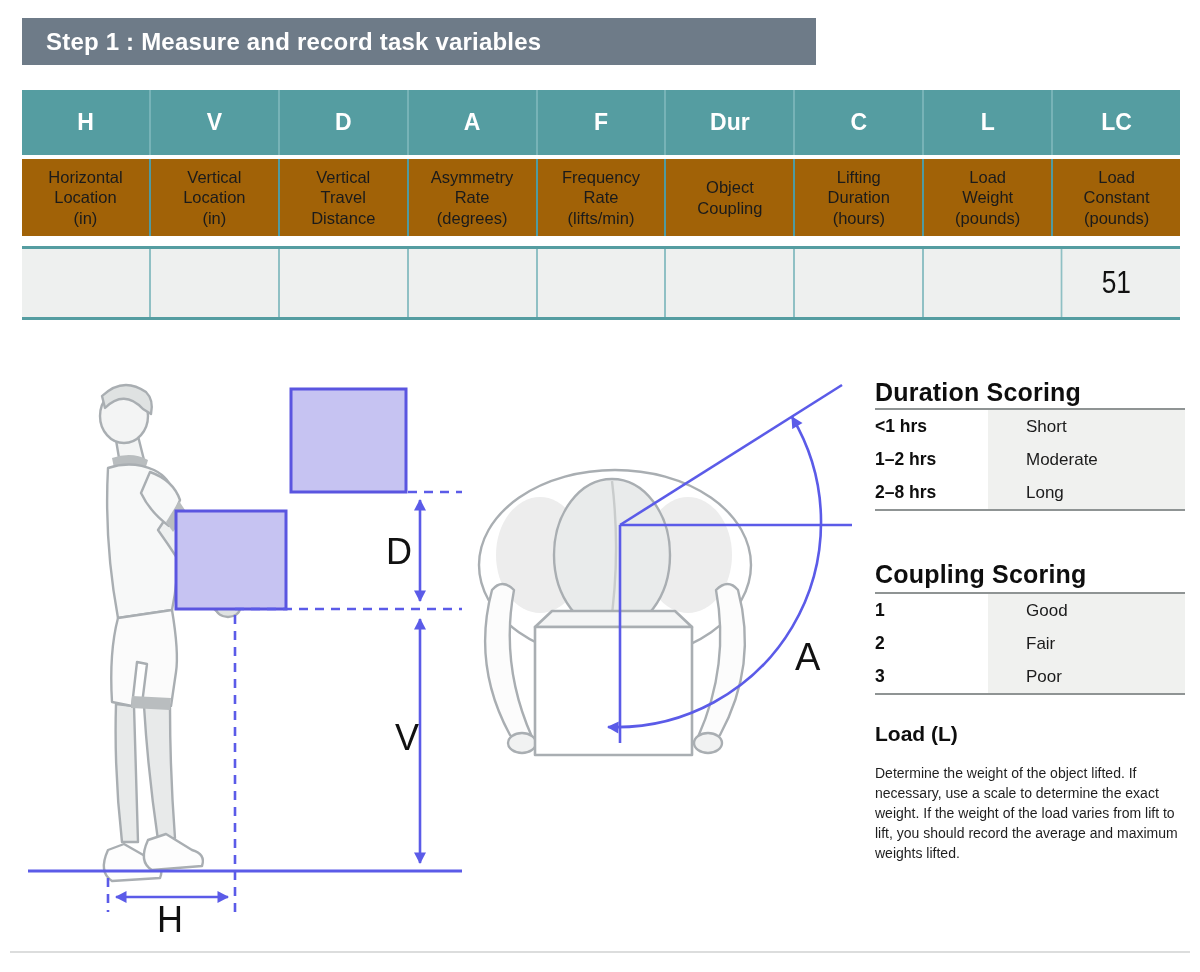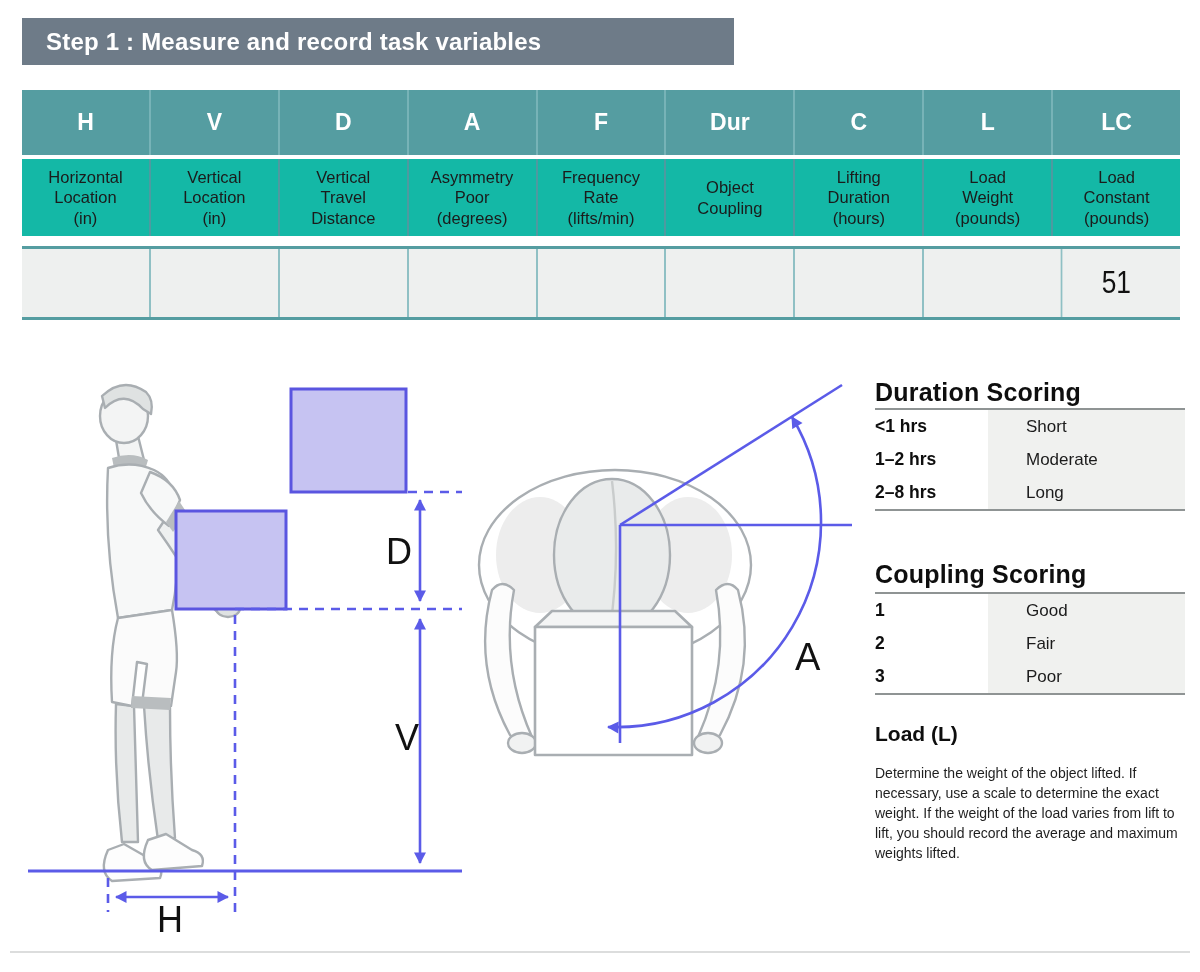--- a/index.html
+++ b/index.html
@@ -1,35 +1,35 @@
 <!DOCTYPE html>
 <html><head>
 <meta charset="utf-8">
 <style>
   * { margin:0; padding:0; box-sizing:border-box; }
   html,body { background:#ffffff; }
   body { font-family:"Liberation Sans", sans-serif; color:#1c1c1c; }
   #app { position:relative; width:1200px; height:972px; background:#fff; overflow:hidden; }
 
   
-  .step-bar { position:absolute; left:22px; top:18px; width:712px; height:47px;
+  .step-bar { position:absolute; left:22px; top:18px; width:794px; height:47px;
     background:#6e7b88; color:#ffffff; font-weight:bold; font-size:24px;
     line-height:47px; padding-left:24px; letter-spacing:.2px; }
 
   
   .task-table { position:absolute; left:22px; top:90px; width:1158px; }
   .t-row { display:flex; width:100%; }
   .t-row > div { flex:1 1 0; text-align:center; }
 
   .t-head { background:#559da1; height:65px; }
   .t-head > div { color:#fff; font-weight:bold; font-size:23px; line-height:65px;
     border-left:2px solid #77b3b7; }
   .t-head > div:first-child { border-left:none; }
 
-  .t-sub { margin-top:4px; background:#14b8a6; height:77px; }
+  .t-sub { margin-top:4px; background:#a16207; height:77px; }
   .t-sub > div { font-size:16.5px; line-height:1.25; color:#1b1b1b;
     display:flex; align-items:center; justify-content:center;
     white-space:pre-line; border-left:2px solid #4f9aa0; }
   .t-sub > div:first-child { border-left:none; }
 
   .t-vals { margin-top:10px; background:#eef0ef; height:74px;
     border-top:3px solid #559da1; border-bottom:3px solid #559da1; }
   .t-vals > div { font-size:31px; color:#111; display:flex; align-items:center;
     justify-content:center; border-left:2px solid #8fc0c4; }
   .t-vals > div:first-child { border-left:none; }
@@ -83,21 +83,21 @@
       <div>Horizontal
 Location
 (in)</div>
       <div>Vertical
 Location
 (in)</div>
       <div>Vertical
 Travel
 Distance</div>
       <div>Asymmetry
-Poor
+Rate
 (degrees)</div>
       <div>Frequency
 Rate
 (lifts/min)</div>
       <div>Object
 Coupling</div>
       <div>Lifting
 Duration
 (hours)</div>
       <div>Load

